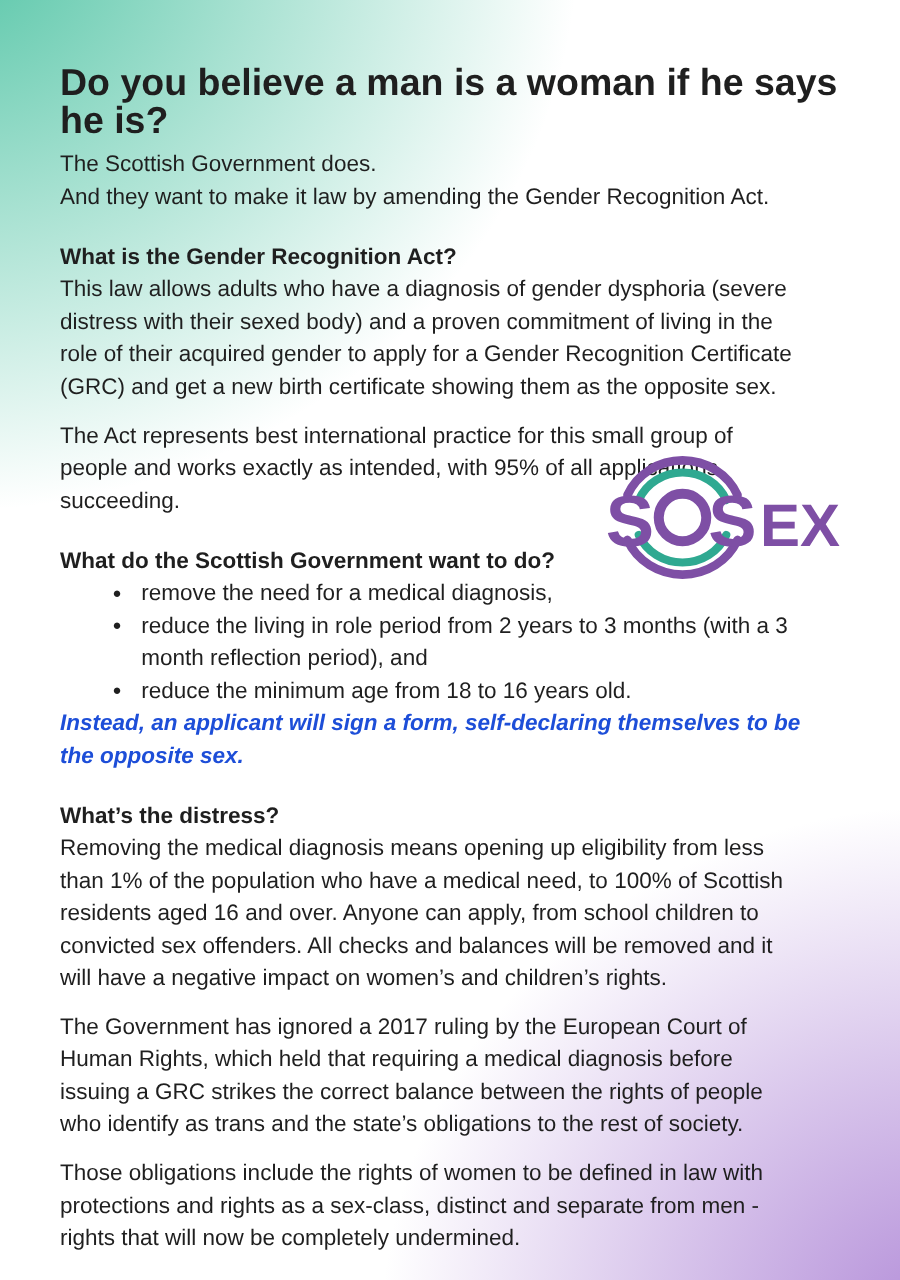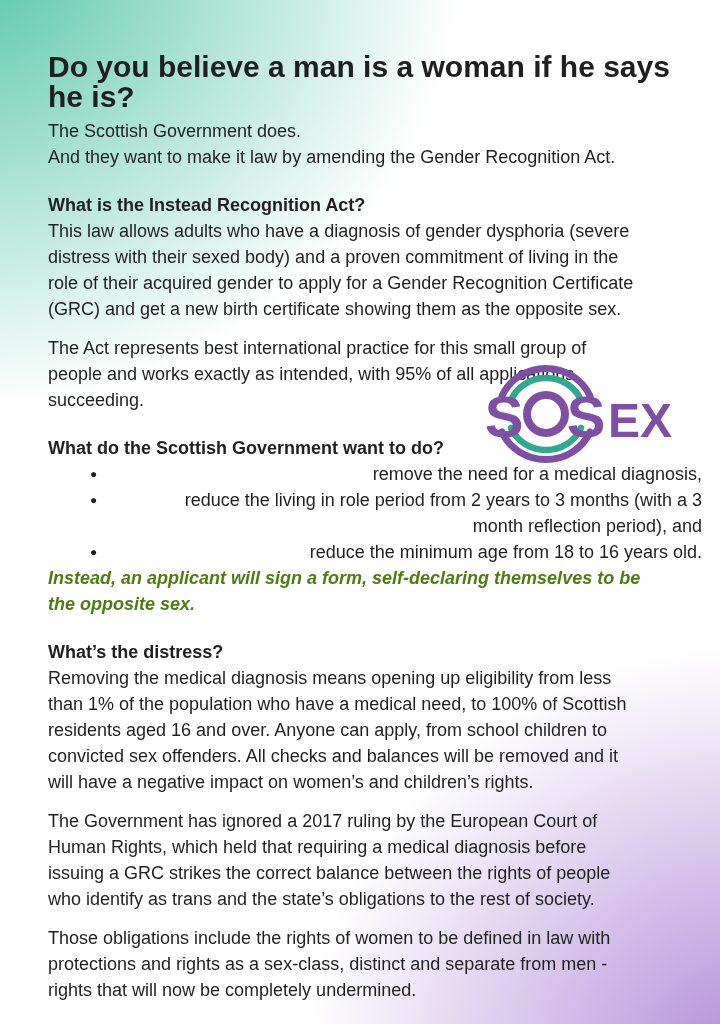--- a/index.html
+++ b/index.html
@@ -45,21 +45,21 @@
     display: flex;
     align-items: flex-start;
     font-size: 18px; line-height: 26px;
   }
   .bullet-marker {
     flex: 0 0 23px;
     margin-left: 42px;
     font-size: 12px;
     line-height: 26px;
   }
-  .li-text { flex: 1; white-space: pre-line; text-align: right; }
+  .li-text { flex: 1; white-space: pre-line; }
   .callout {
     font-weight: bold;
     font-style: italic;
     font-size: 18px; line-height: 26px;
   }
   .logo {
     position: absolute;
     left: 483px; top: 356px;
     width: 192px; height: 115px;
   }
@@ -73,21 +73,21 @@
 <body>
 
 <div class="content">
 
   <h1>Do you believe a man is a woman if he says he is?</h1>
 
   <p class="intro">The Scottish Government does.
 And they want to make it law by amending the Gender Recognition Act.</p>
 
   <section>
-    <h2>What is the Instead Recognition Act?</h2>
+    <h2>What is the Gender Recognition Act?</h2>
     <p>This law allows adults who have a diagnosis of gender dysphoria (severe
 distress with their sexed body) and a proven commitment of living in the
 role of their acquired gender to apply for a Gender Recognition Certificate
 (GRC) and get a new birth certificate showing them as the opposite sex.</p>
     <p>The Act represents best international practice for this small group of
 people and works exactly as intended, with 95% of all applications
 succeeding.</p>
   </section>
 
   <section>
@@ -100,21 +100,21 @@
       <li>
         <span class="bullet-marker">●</span>
         <span class="li-text">reduce the living in role period from 2 years to 3 months (with a 3
 month reflection period), and</span>
       </li>
       <li>
         <span class="bullet-marker">●</span>
         <span class="li-text">reduce the minimum age from 18 to 16 years old.</span>
       </li>
     </ul>
-    <p class="callout" style="color:#4d7c0f">Instead, an applicant will sign a form, self-declaring themselves to be
+    <p class="callout" style="color:#1d4ed8">Instead, an applicant will sign a form, self-declaring themselves to be
 the opposite sex.</p>
   </section>
 
   <section>
     <h2>What’s the distress?</h2>
     <p>Removing the medical diagnosis means opening up eligibility from less
 than 1% of the population who have a medical need, to 100% of Scottish
 residents aged 16 and over. Anyone can apply, from school children to
 convicted sex offenders. All checks and balances will be removed and it
 will have a negative impact on women’s and children’s rights.</p>

